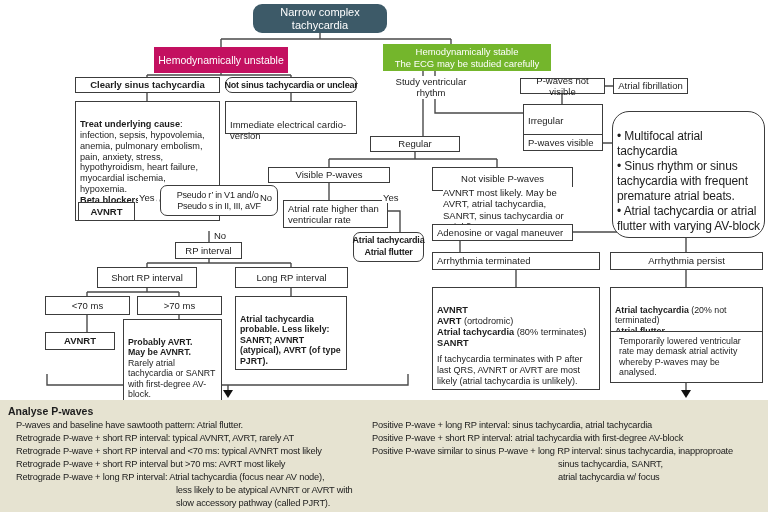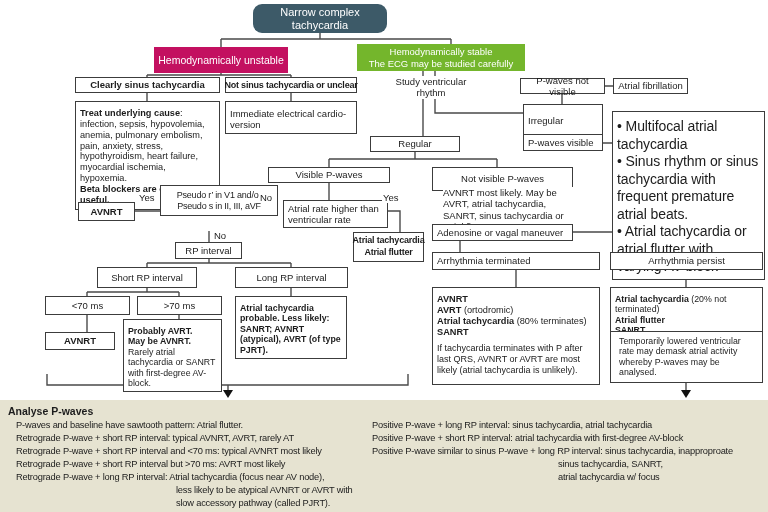--- a/index.html
+++ b/index.html
@@ -10,30 +10,30 @@
   }
   svg.wires { position:absolute; left:0; top:0; z-index:0; }
   .box {
     position:absolute; z-index:1; background:#fff;
     border:1.5px solid #3c3c3c;
     font-size:9.5px; line-height:1.18;
     display:flex; align-items:center; justify-content:center;
     text-align:center; padding:1px 4px;
   }
   .box.l { justify-content:flex-start; text-align:left; }
-  .box.top { align-items:flex-start; padding-top:6px; padding-bottom:3px; }
-  .box.small { font-size:9px; letter-spacing:-0.2px; }
+  .box.top { align-items:flex-start; padding-top:17px; padding-bottom:3px; }
+  .box.small { font-size:9px; letter-spacing:-0.2px;border-radius:7px; }
   .fill { border:none; color:#fff; }
   .title-box { background:#3d5a68; font-size:11px;border-radius:9px; }
   .unstable-box { background:#c31060; font-size:10.5px; }
   .stable-box { background:#74b62c; font-size:9.5px; line-height:1.25; }
   .hdr { font-weight:bold; white-space:nowrap; }
   .freetext { position:absolute; z-index:1; background:#fff; font-size:9.5px; line-height:1.2; }
   .lbl { position:absolute; z-index:2; background:#fff; font-size:9.5px; padding:0 1px; }
-  .bullets { font-size:14px; letter-spacing:-0.1px; line-height:1.25; }
+  .bullets { font-size:12px; letter-spacing:-0.1px; line-height:1.25;border-radius:17px; }
   .bullet::before { content:"• "; }
   .note { margin-top:6px; font-weight:normal; font-size:9px; }
   .panel {
     position:absolute; left:0; top:400px; width:768px; height:112px; z-index:1;
     background:#e6e3d1; font-size:9.3px; letter-spacing:-0.2px; line-height:13px;
     padding:4px 0 0 8px;
   }
   .panel .heading { font-weight:bold; font-size:10.5px; letter-spacing:0; line-height:14px; }
   .col-left { position:absolute; left:16px; top:19px; white-space:nowrap; }
   .col-right { position:absolute; left:372px; top:19px; white-space:nowrap; }
@@ -77,21 +77,21 @@
 </svg>
 
 <div class="box fill title-box" style="left:253px;top:4px;width:134px;height:29px">
     <span>Narrow complex tachycardia</span>
   </div>
 
 <div class="box fill unstable-box" style="left:154px;top:47px;width:134px;height:26px">
     <span>Hemodynamically unstable</span>
   </div>
 
-<div class="box fill stable-box" style="left:357px;top:44px;width:168px;height:27px">
+<div class="box fill stable-box" style="left:383px;top:44px;width:168px;height:27px">
   <div>
     <div>Hemodynamically stable</div>
     <div>The ECG may be studied carefully</div>
   </div>
 </div>
 
 <div class="box hdr" style="left:75px;top:77px;width:145px;height:16px">
     <span>Clearly sinus tachycardia</span>
   </div>
 <div class="box hdr small" style="left:225px;top:77px;width:132px;height:16px">

